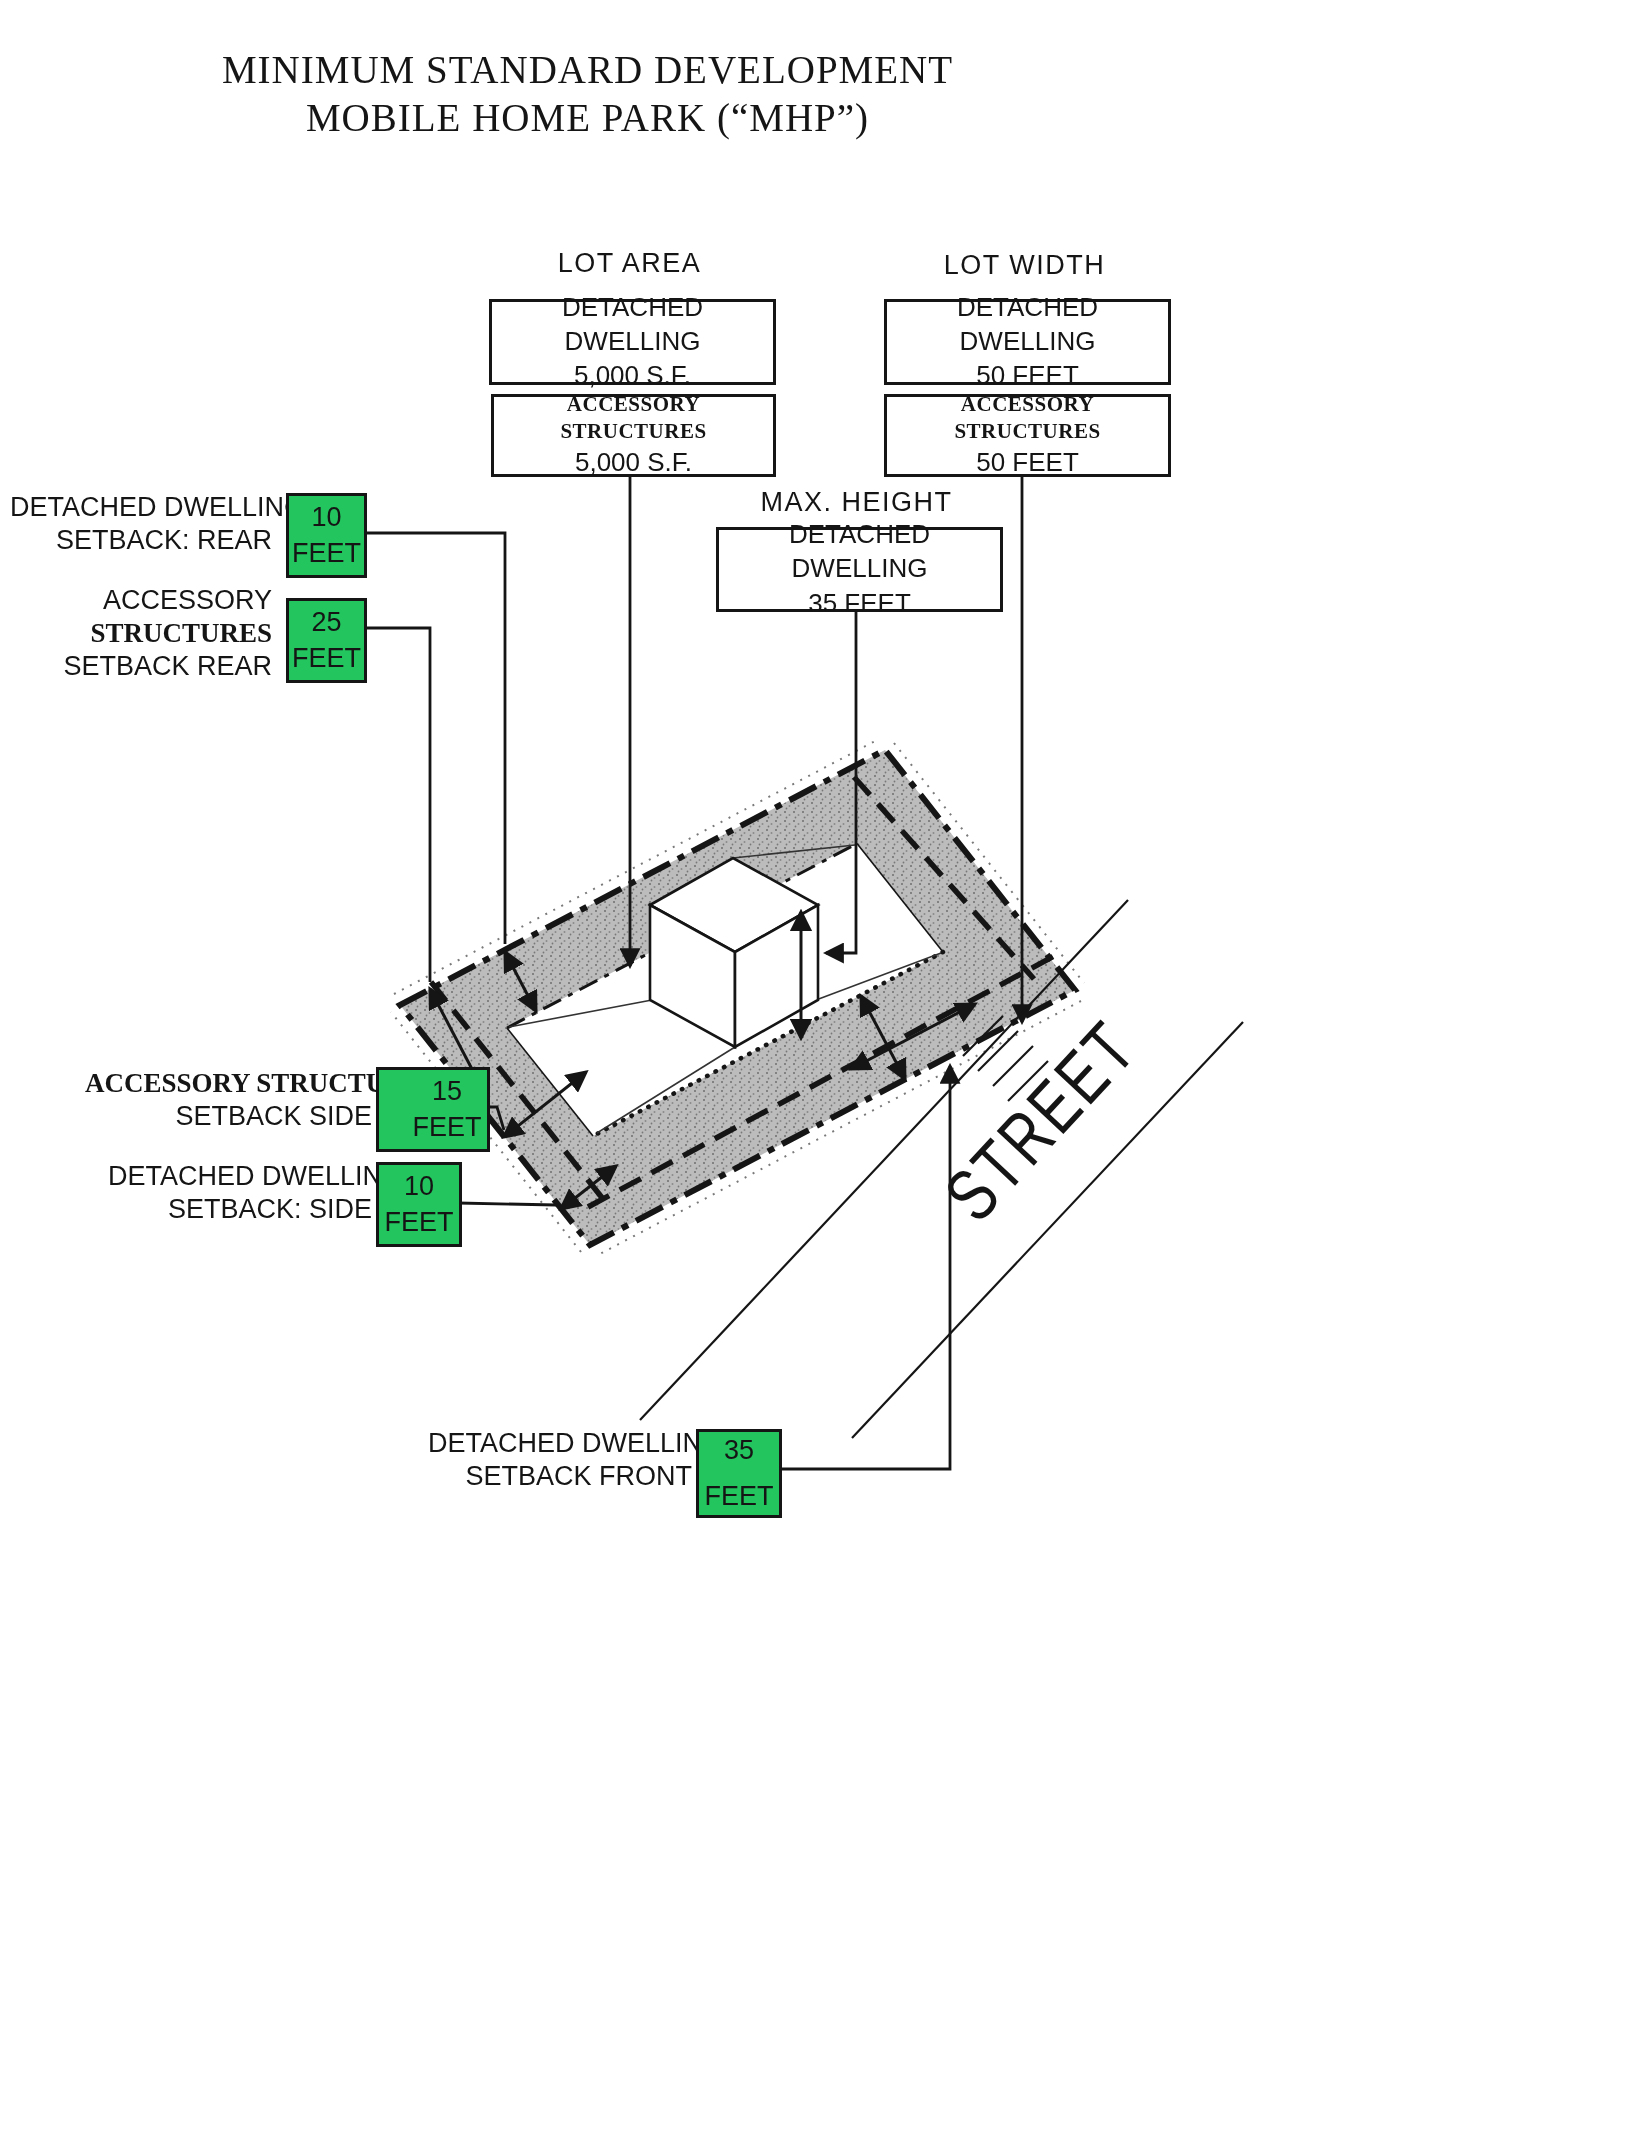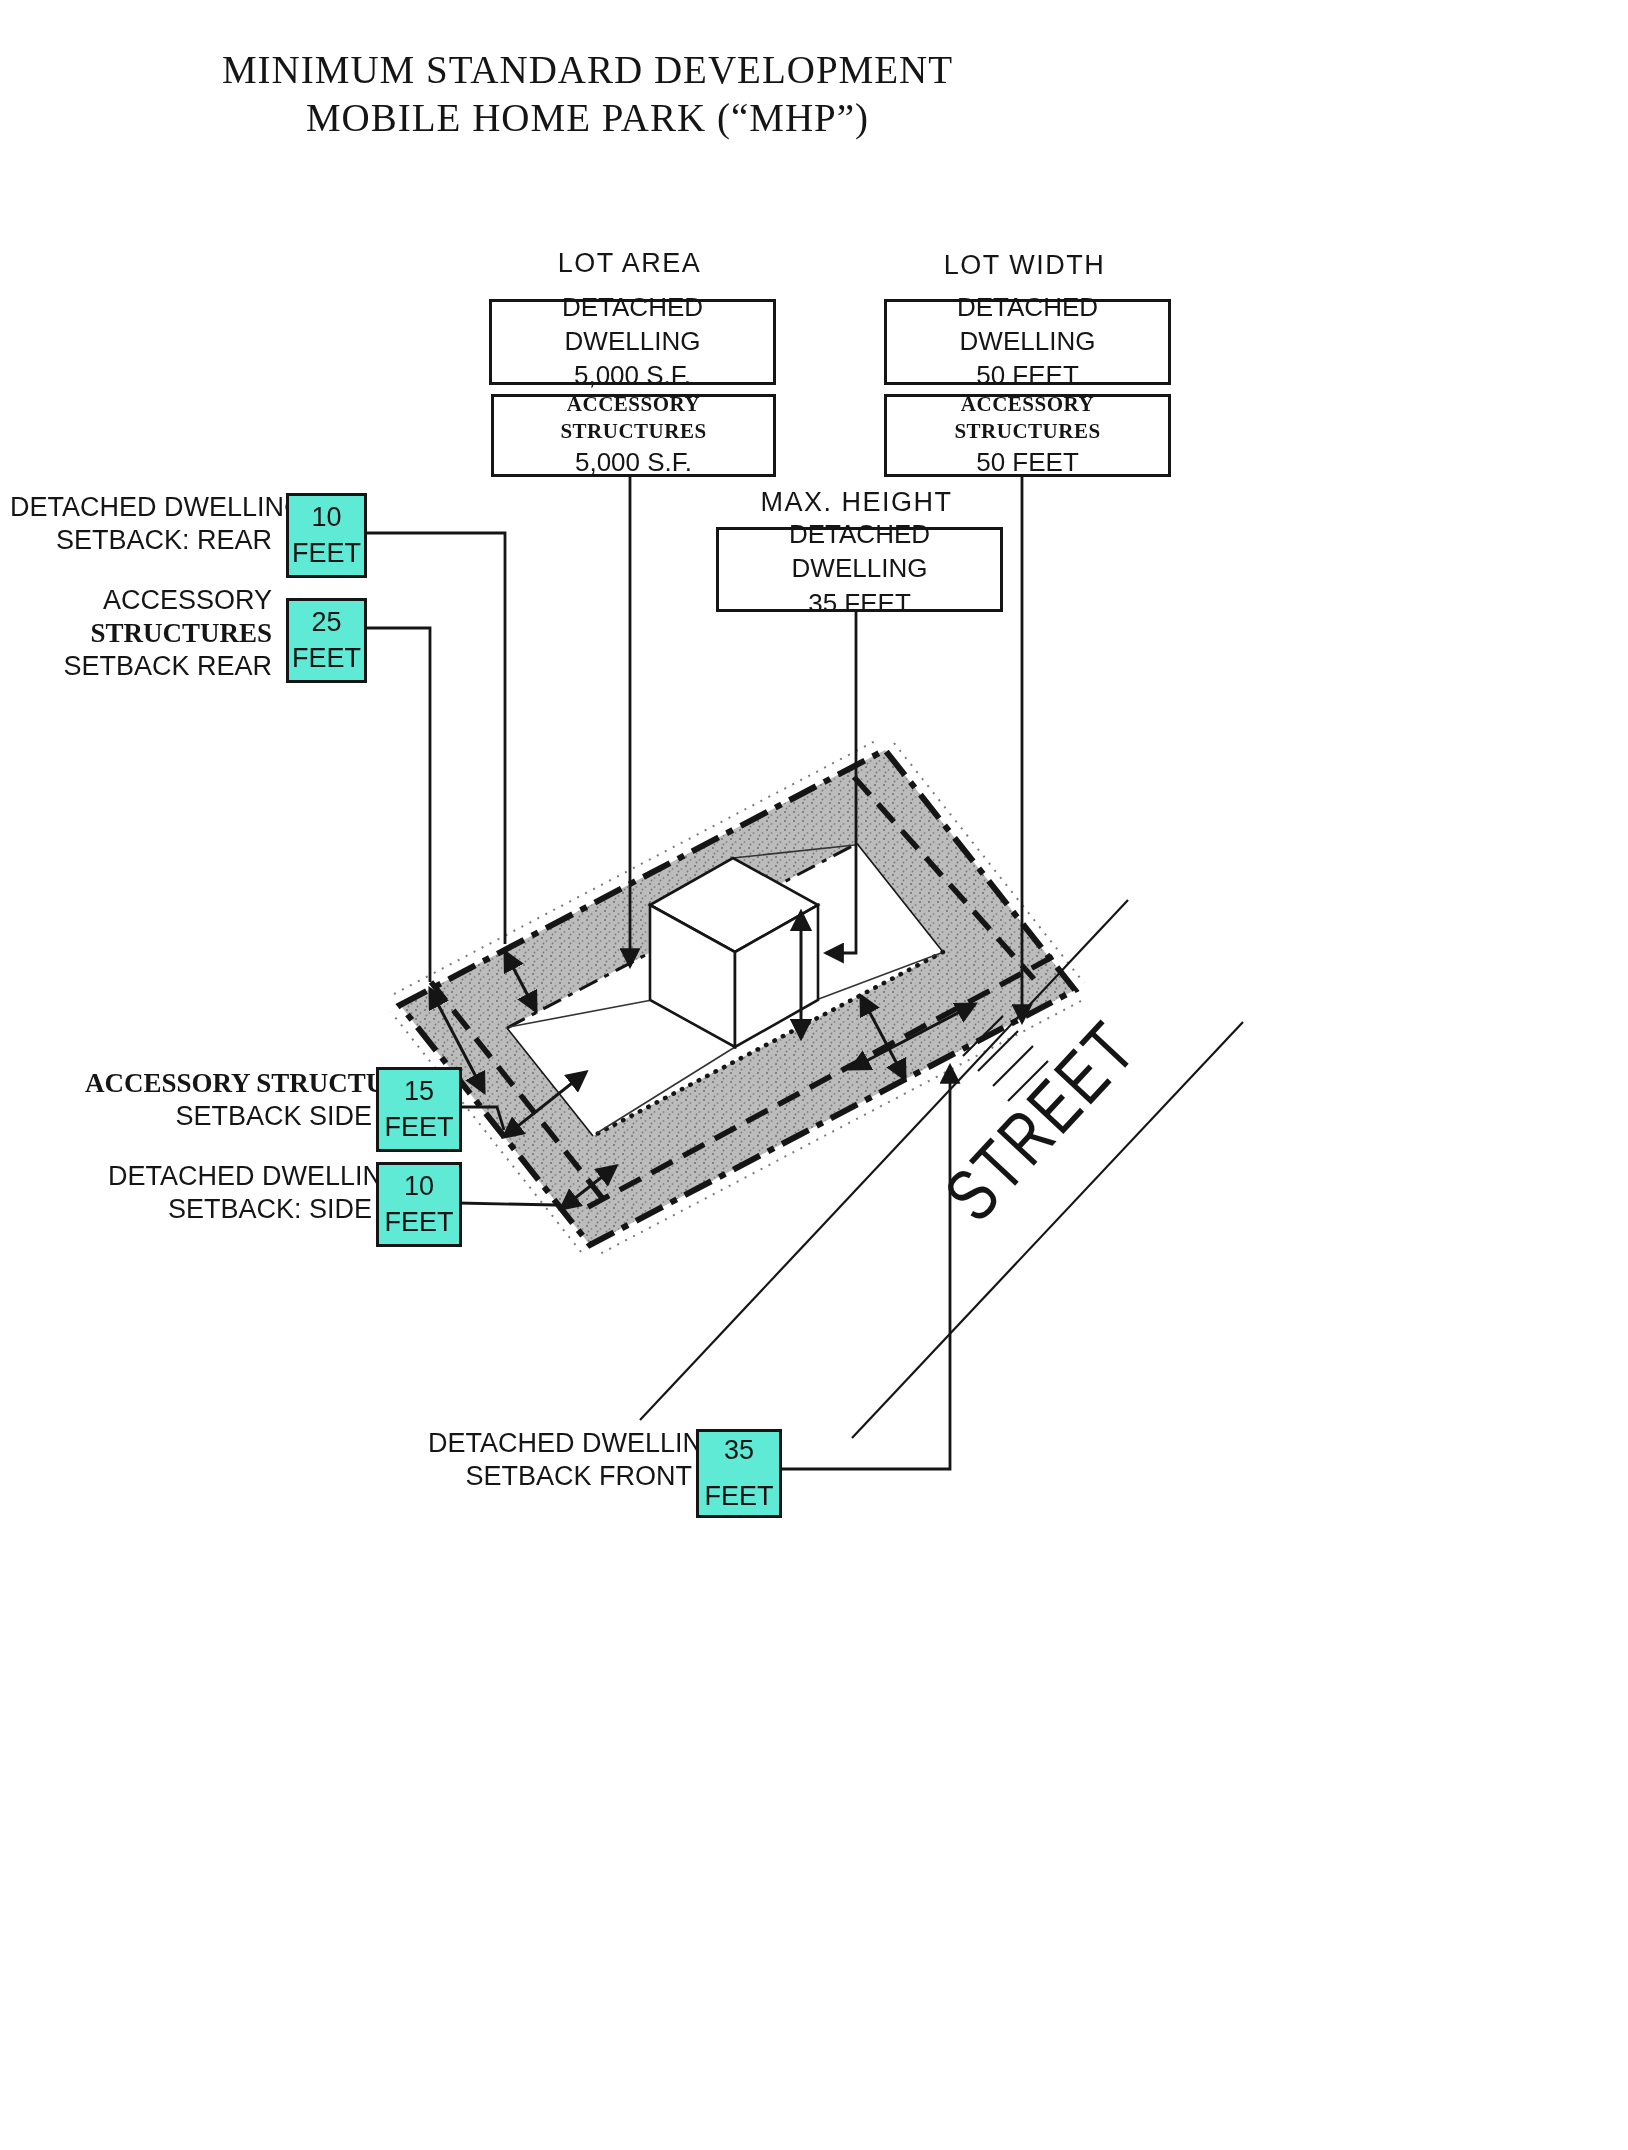--- a/index.html
+++ b/index.html
@@ -23,21 +23,21 @@
   .bigbox{
     position:absolute;border:3px solid #151515;background:#fff;
     display:flex;flex-direction:column;align-items:center;justify-content:center;
     text-align:center;font-size:26px;line-height:1.3;gap:1px;z-index:3;
   }
   .bigbox .serifline{
     font-family:"Liberation Serif",serif;font-weight:bold;font-size:21px;
     letter-spacing:0.5px;
   }
   .valbox{
-    position:absolute;border:3px solid #151515;background:#5eead4;
+    position:absolute;border:3px solid #151515;background:#22c55e;
     display:flex;flex-direction:column;align-items:center;justify-content:center;
     font-size:27px;line-height:1.3;z-index:3;text-align:center;
   }
   .sidelabel{
     position:absolute;text-align:right;font-size:27px;line-height:1.22;
     white-space:nowrap;z-index:3;
   }
   .seriffy{font-family:"Liberation Serif",serif;font-weight:bold;}
 </style>
 </head>
@@ -182,21 +182,21 @@
   </div>
   <div class="valbox" style="left:286px;top:588px;width:75px;height:79px;margin-top:10px;">
     <div>25</div>
     <div>FEET</div>
   </div>
 
   <div class="sidelabel" style="left:85px;top:1067px;width:287px;">
     <div class="seriffy">ACCESSORY STRUCTURES</div>
     <div>SETBACK SIDE</div>
   </div>
-  <div class="valbox" style="left:376px;top:1067px;width:80px;height:79px;">
+  <div class="valbox" style="left:376px;top:1067px;width:80px;height:79px;padding-left:28px;">
     <div>15</div>
     <div>FEET</div>
   </div>
 
   <div class="sidelabel" style="left:108px;top:1160px;width:264px;">
     <div>DETACHED DWELLING</div>
     <div>SETBACK: SIDE</div>
   </div>
   <div class="valbox" style="left:376px;top:1162px;width:80px;height:79px;">
     <div>10</div>

